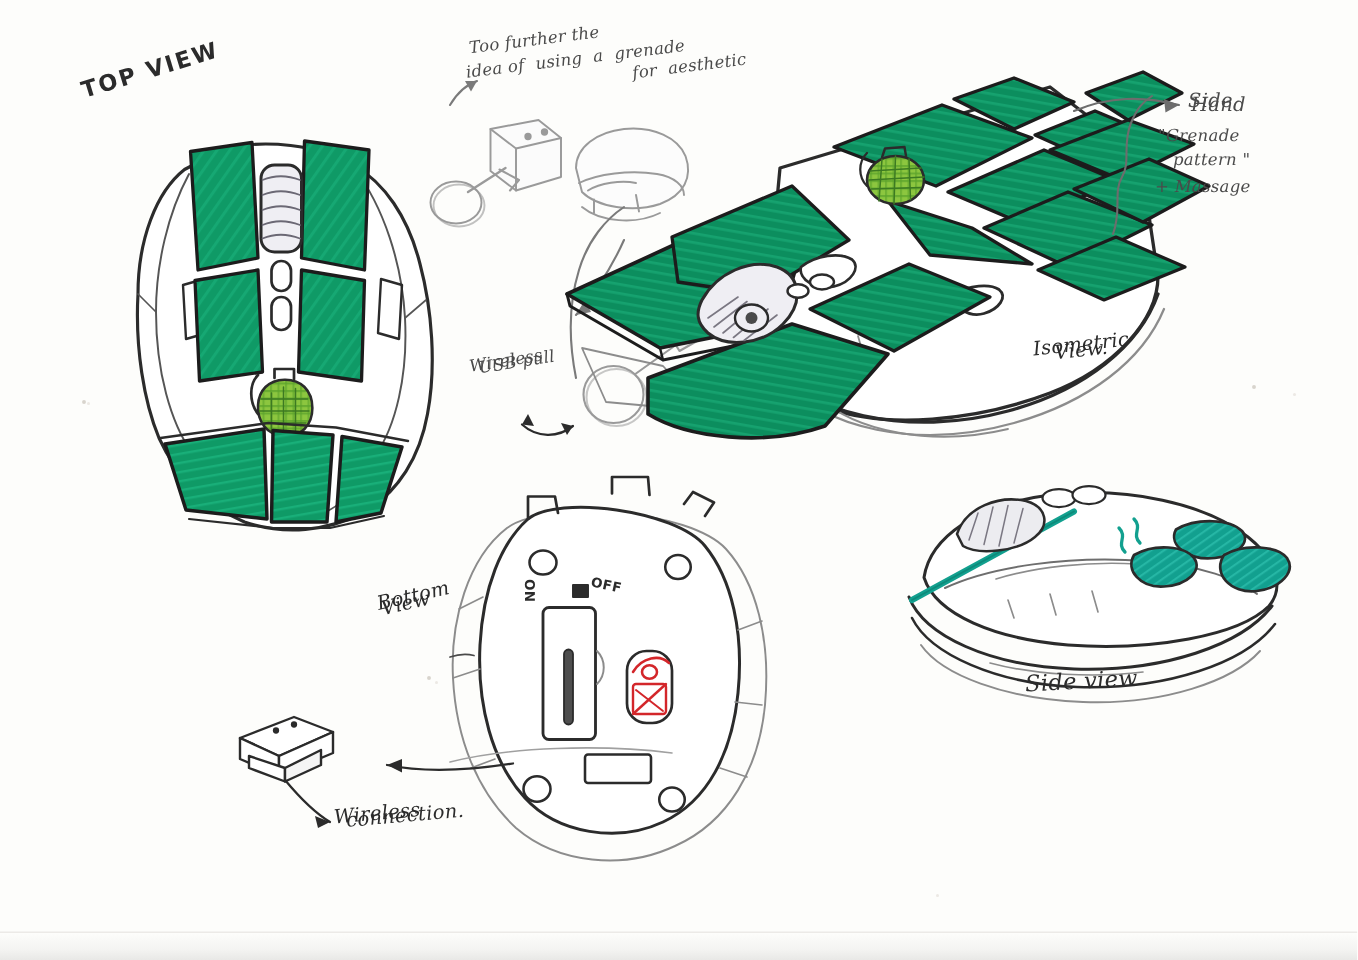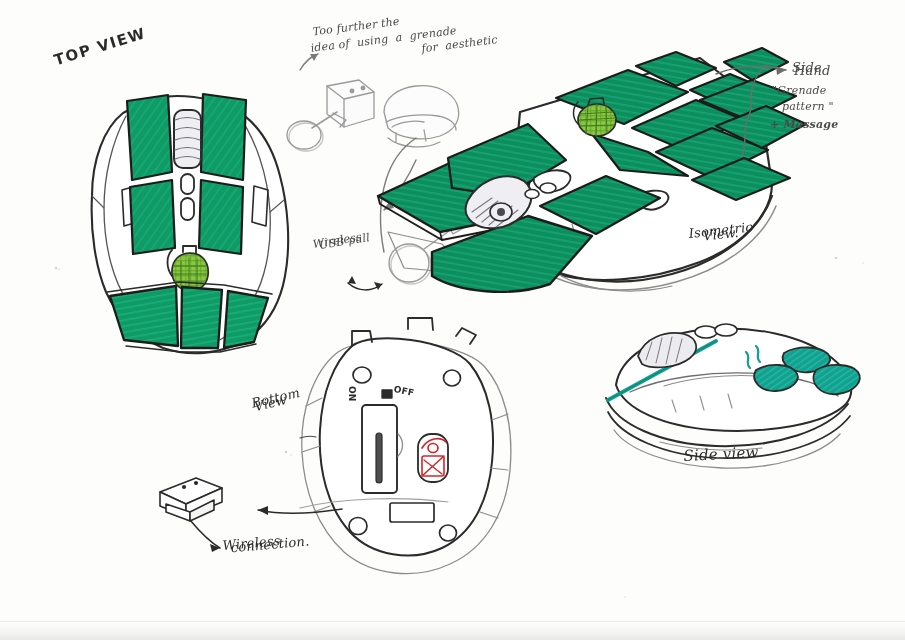--- a/index.html
+++ b/index.html
@@ -396,21 +396,21 @@
   <div style="position:absolute; left:312px; top:238px; transform:rotate(-9deg); transform-origin:left top;">
     <div class="anno handwrite sm">Wireless</div>
     <div class="anno handwrite sm" style="position:relative; left:6px; top:2px;">USB pull</div>
   </div>
 
   <div style="position:absolute; left:792px; top:60px;">
     <div class="anno handwrite md">Side</div>
     <div class="anno handwrite md" style="position:relative; left:2px; top:3px;">Hand</div>
     <div class="anno handwrite sm" style="position:relative; left:-20px; top:8px;">"Grenade</div>
     <div class="anno handwrite sm" style="position:relative; left:-10px; top:10px;">pattern "</div>
-    <div class="anno handwrite sm" style="position:relative; left:-22px; top:14px;font-weight:bold;">+ Massage</div>
+    <div class="anno handwrite sm" style="position:relative; left:-22px; top:14px;">+ Massage</div>
   </div>
 
   <div style="position:absolute; left:688px; top:226px; transform:rotate(-6deg); transform-origin:left top;">
     <div class="anno ink handwrite md">Isometric</div>
     <div class="anno ink handwrite md" style="position:relative; left:14px; top:4px;">View.</div>
   </div>
 
   <div style="position:absolute; left:250px; top:396px; transform:rotate(-13deg); transform-origin:left top;">
     <div class="anno ink handwrite md">Bottom</div>
     <div class="anno ink handwrite md" style="position:relative; left:2px; top:4px;">View</div>

